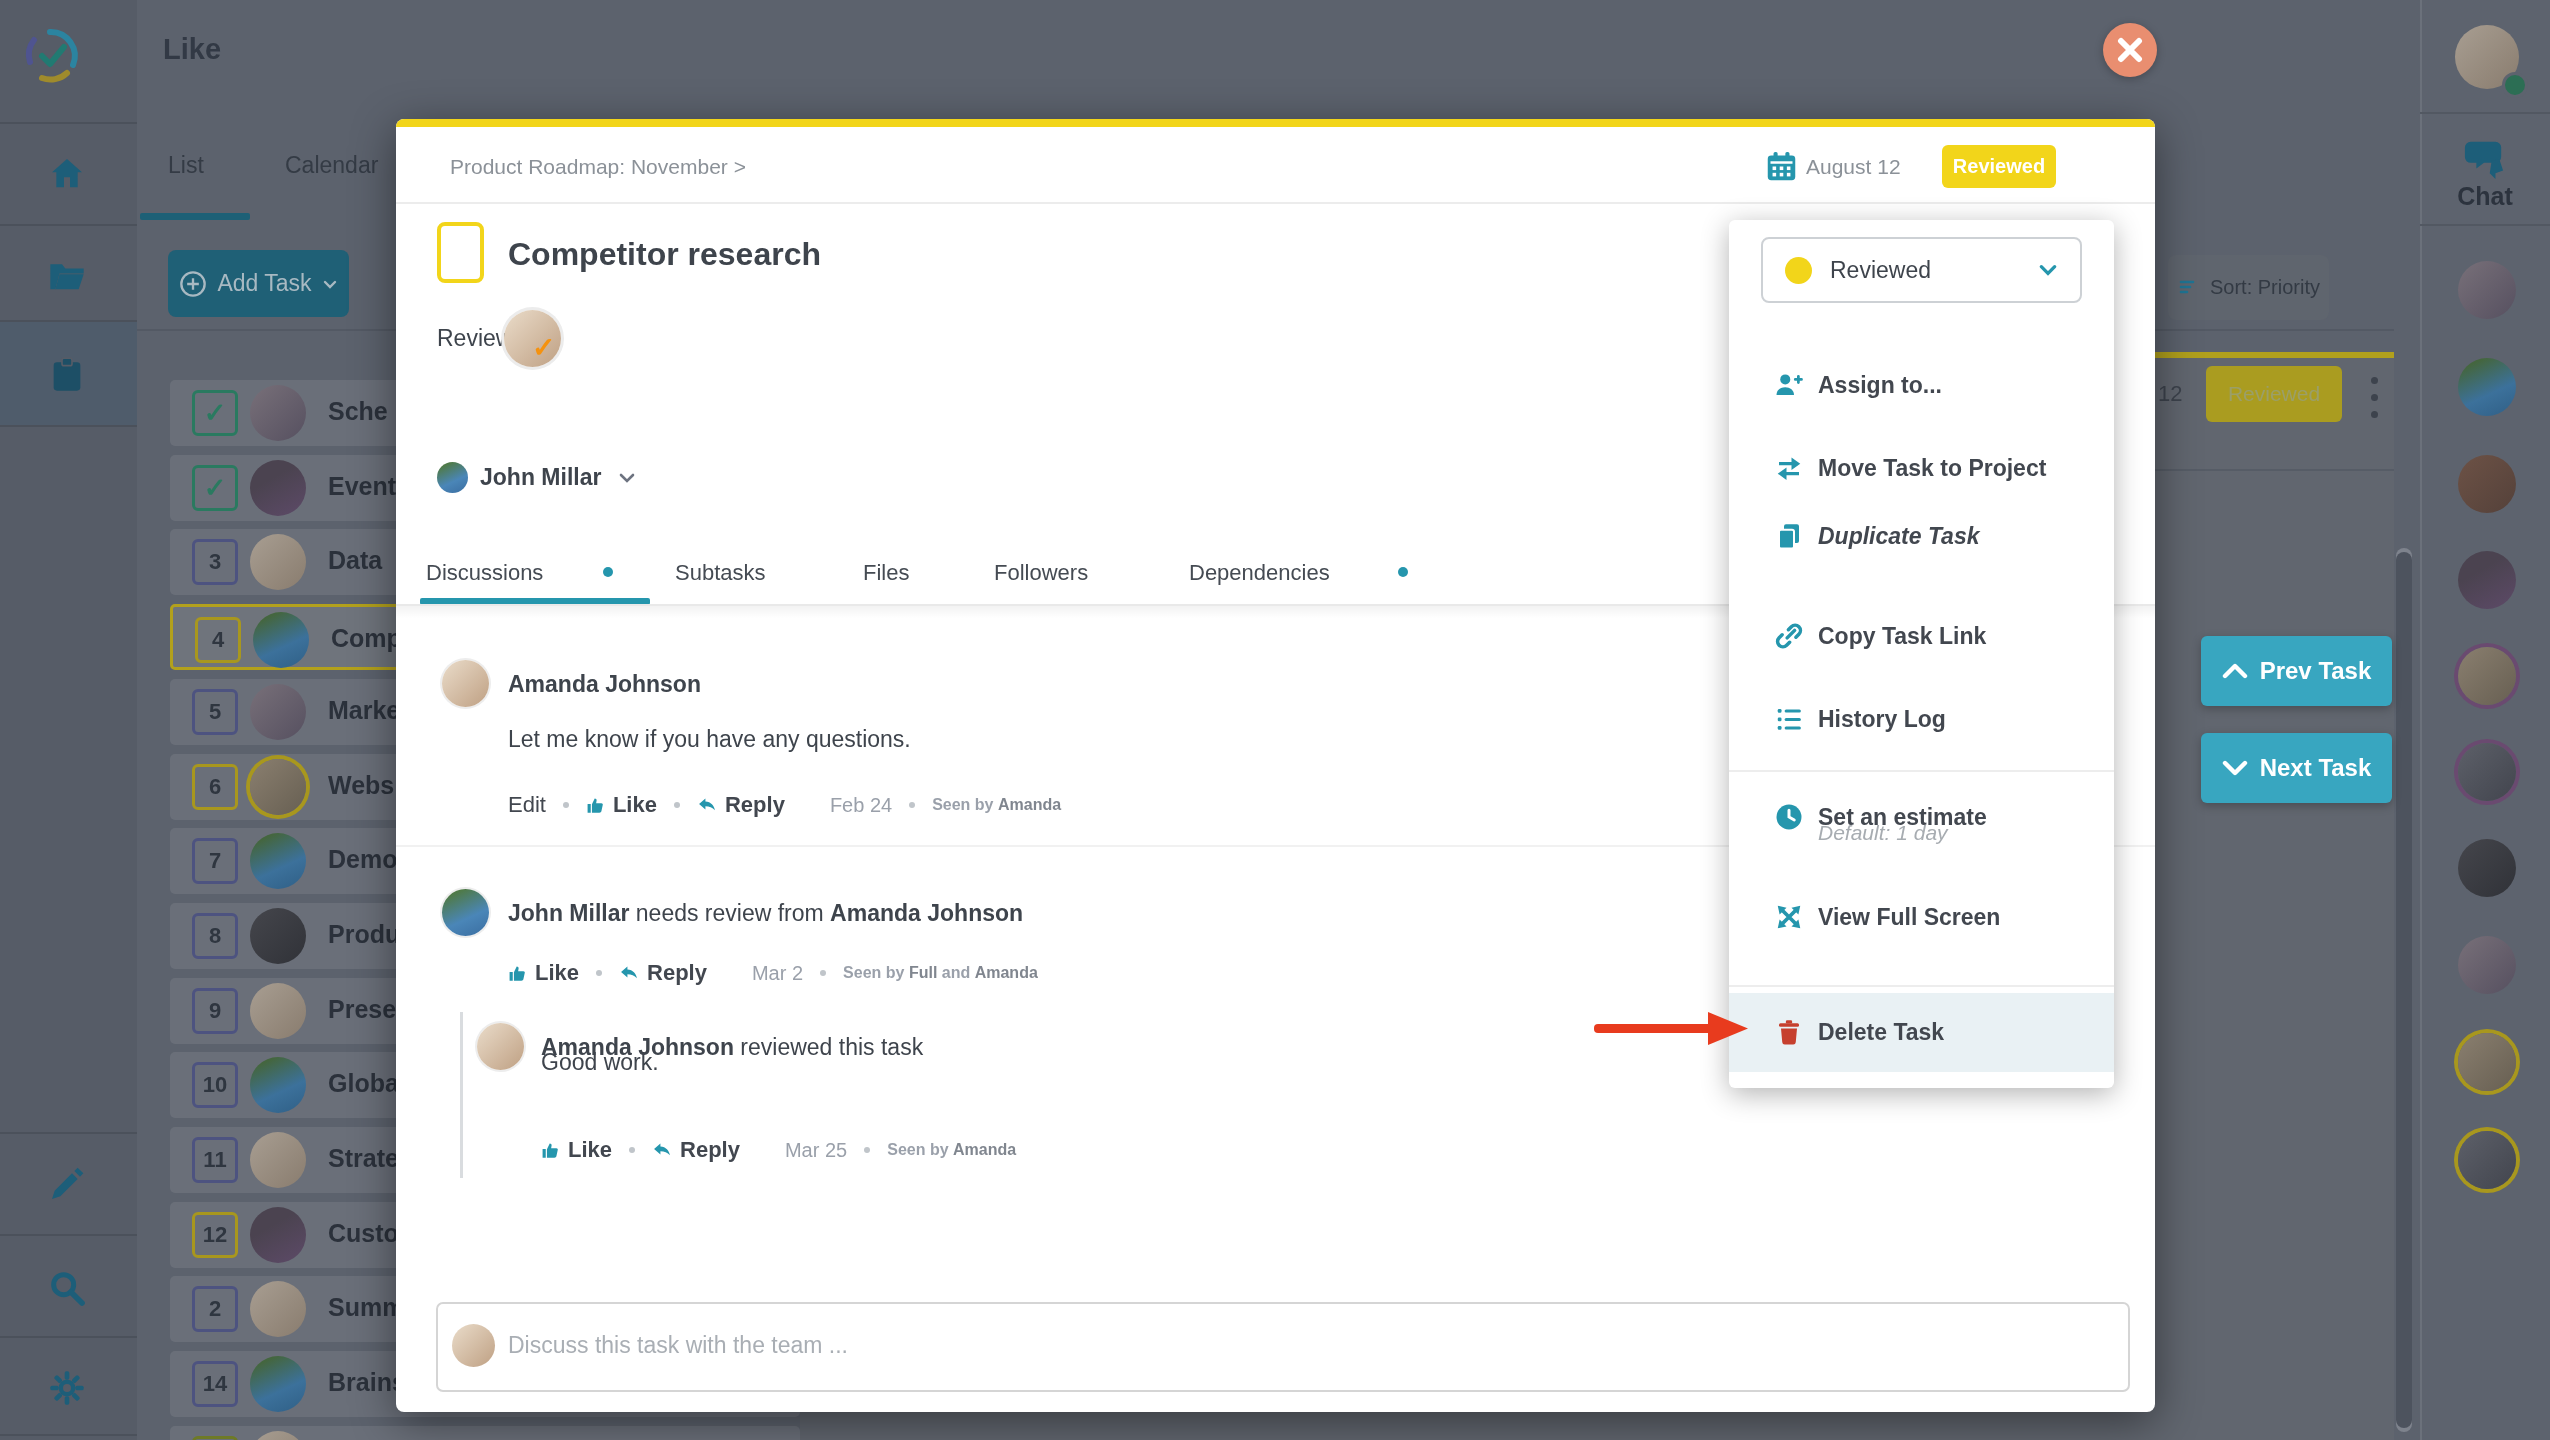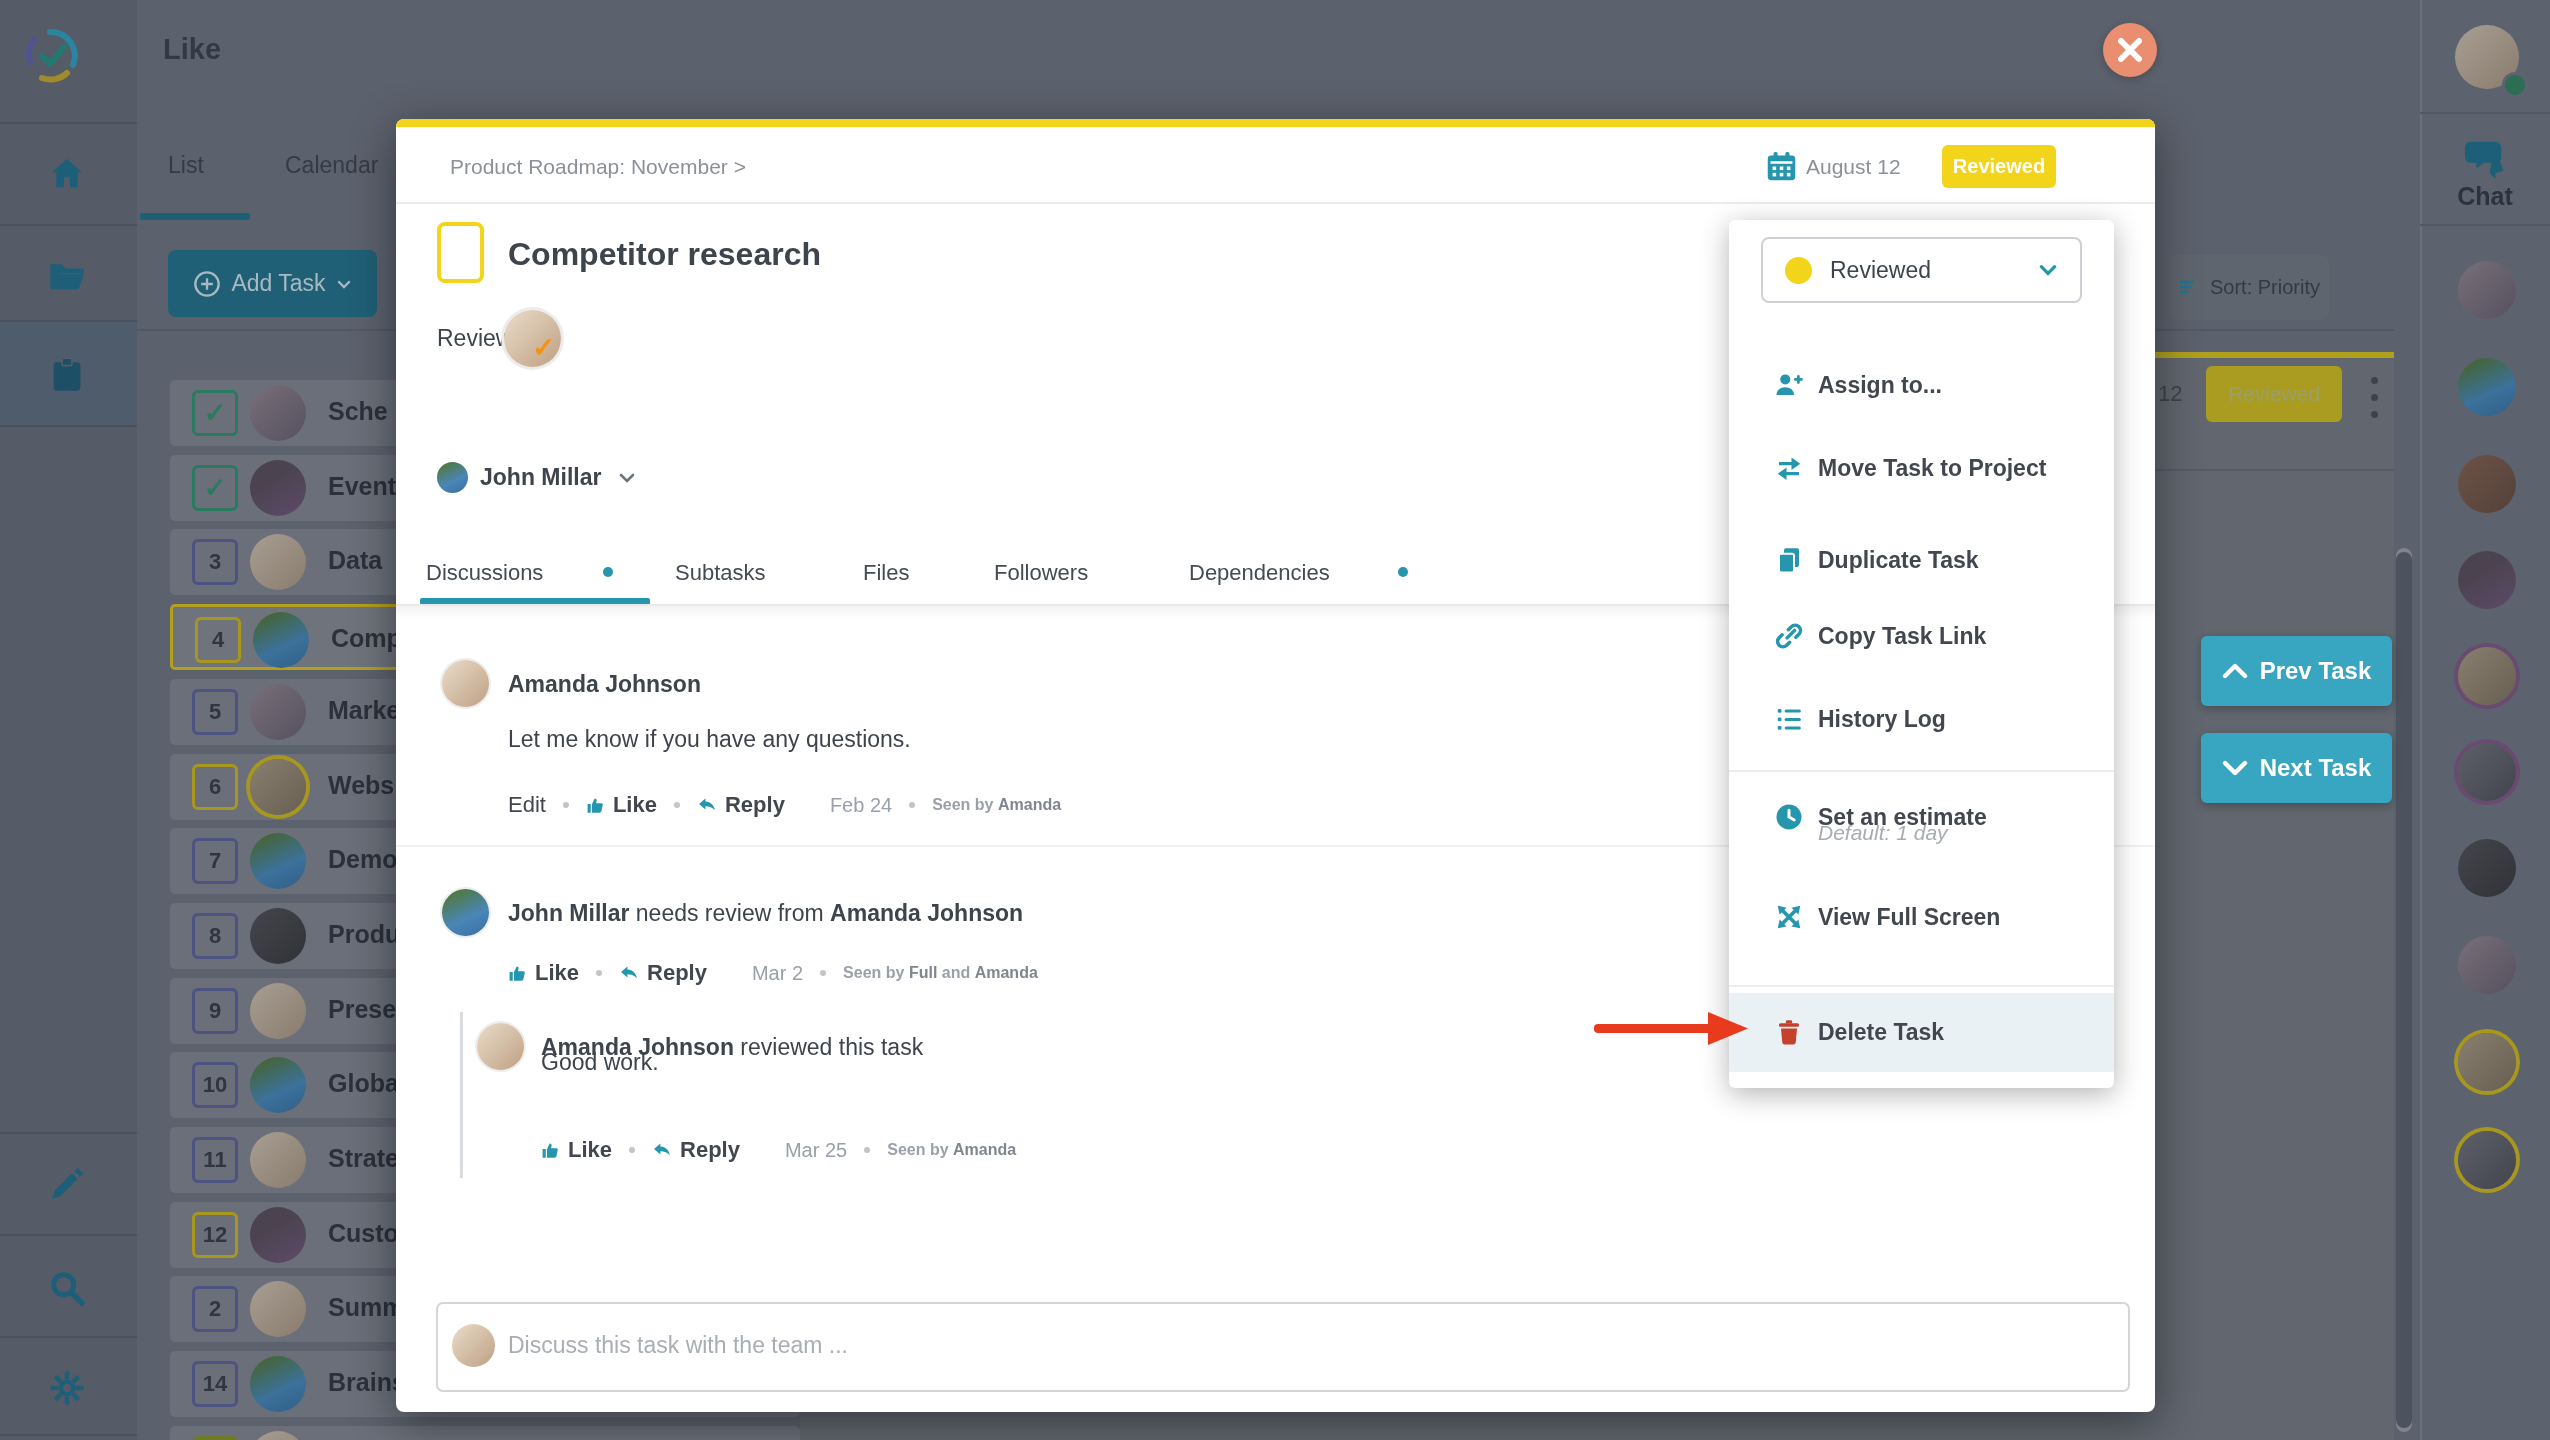--- a/index.html
+++ b/index.html
@@ -11,21 +11,21 @@
   
   #sidebar{left:0;top:0;width:137px;height:1440px;background:#565c67;}
   .sb-sep{position:absolute;left:0;width:137px;height:2px;background:#4b515b;}
   .sb-active{position:absolute;left:0;top:320px;width:137px;height:105px;background:#4f5c6b;}
   .sb-ic{position:absolute;left:47px;}
 
   #topbar-title{left:163px;top:33px;font-size:29px;font-weight:bold;color:#323945;}
   .viewtab{top:152px;font-size:23px;color:#343b45;}
   #tab-underline{left:140px;top:213px;width:110px;height:7px;background:#1d6076;border-radius:2px;}
 
-  #add-task{left:168px;top:250px;width:209px;height:67px;border-radius:8px;background:#1f6076;
+  #add-task{left:168px;top:250px;width:181px;height:67px;border-radius:8px;background:#1f6076;
             display:flex;align-items:center;justify-content:center;gap:10px;color:#a8b9c2;font-size:23px;}
   #sort-btn{left:2168px;top:255px;width:161px;height:65px;border-radius:8px;background:#5f656e;
             display:flex;align-items:center;justify-content:center;gap:9px;color:#333a44;font-size:20px;}
   #toolbar-sep{left:137px;top:329px;width:2257px;height:2px;background:#535964;}
 
   #detail-pane{left:800px;top:352px;width:1594px;height:1088px;background:#61666f;}
   #pane-yellow{left:800px;top:352px;width:1594px;height:6px;background:#b1a01d;}
   #pane-day{left:2158px;top:381px;font-size:22px;color:#3d434d;}
   #pane-badge{left:2206px;top:366px;width:136px;height:56px;border-radius:6px;background:#aa9c20;
               color:#9b9f68;font-size:21px;display:flex;align-items:center;justify-content:center;}
@@ -475,21 +475,21 @@
         </div>
         <div class="mi" style="top: 218px;">
           <svg class="ic" viewBox="0 0 24 24">
             <path d="M4 8.5h12" stroke="#2596ad" stroke-width="2.6"></path>
             <polygon points="14,3.5 21,8.5 14,13.5" fill="#2596ad"></polygon>
             <path d="M20 16.5H8" stroke="#2596ad" stroke-width="2.6"></path>
             <polygon points="10,11.5 3,16.5 10,21.5" fill="#2596ad"></polygon>
           </svg>
           <div class="lb">Move Task to Project</div>
         </div>
-        <div class="mi" style="top: 310px;">
+        <div class="mi" style="top: 286px; font-style: italic;">
           <svg class="ic" viewBox="0 0 24 24">
             <rect x="8" y="2.5" width="12" height="15" rx="1.6" fill="#2596ad"></rect>
             <rect x="4" y="7" width="12" height="15" rx="1.6" fill="#2596ad" stroke="#fff" stroke-width="1.6"></rect>
           </svg>
           <div class="lb">Duplicate Task</div>
         </div>
         <div class="mi" style="top: 386px;">
           <svg class="ic" viewBox="0 0 24 24">
             <g fill="none" stroke="#2596ad" stroke-width="2.8" stroke-linecap="round">
               <path d="M10.5 13.5l6-6"></path>

